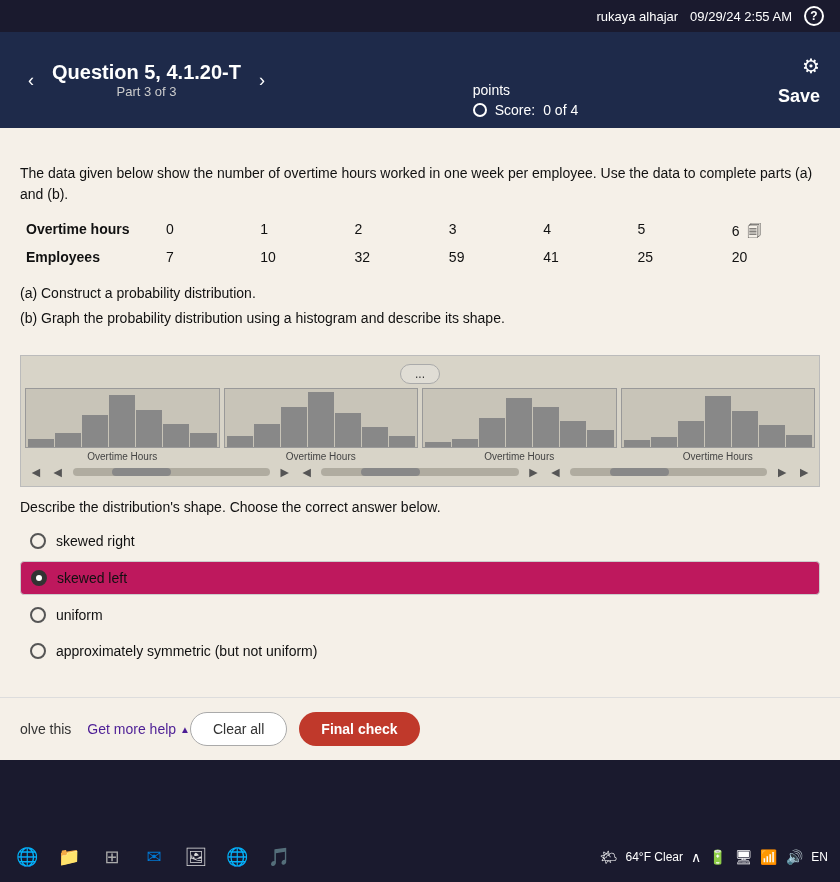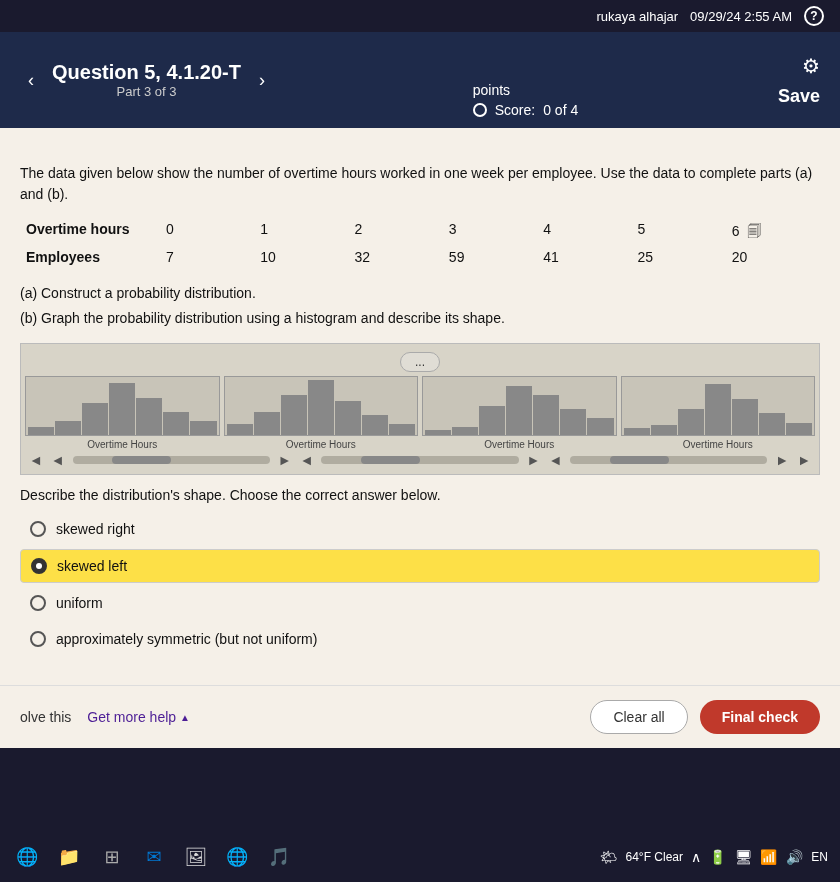--- a/index.html
+++ b/index.html
@@ -143,21 +143,21 @@
       padding: 2px 6px;
       color: #111;
     }
     .data-table .header-cell {
       font-weight: bold;
     }
 
     .sub-instructions {
       font-size: 14px;
       line-height: 1.8;
-      margin-bottom: 12px;
+      margin-bottom: 24px;
       color: #111;
     }
 
     
     .histogram-area {
       background: #d8d4c8;
       border: 1px solid #bbb;
       padding: 8px 4px 4px 4px;
       margin-bottom: 12px;
       position: relative;
@@ -256,21 +256,21 @@
       align-items: center;
       gap: 10px;
       padding: 8px 10px;
       margin: 4px 0;
       cursor: pointer;
       font-size: 14px;
       color: #111;
       border-radius: 4px;
     }
     .radio-option.selected {
-      background: #fde047;
+      background: #be185d;
       border: 1px solid #ccc;
       border-radius: 4px;
     }
     .radio-circle {
       width: 16px; height: 16px;
       border: 2px solid #555;
       border-radius: 50%;
       display: flex; align-items: center; justify-content: center;
       flex-shrink: 0;
     }
@@ -283,21 +283,20 @@
       width: 6px; height: 6px;
       background: white;
       border-radius: 50%;
     }
 
     
     .bottom-actions {
       background: #f5f0e8;
       display: flex;
       align-items: center;
-      justify-content: space-between;
       padding: 14px 20px;
       border-top: 1px solid #ddd;
     }
     .bottom-left {
       display: flex;
       align-items: center;
       gap: 16px;
       font-size: 14px;
       color: #333;
     }

